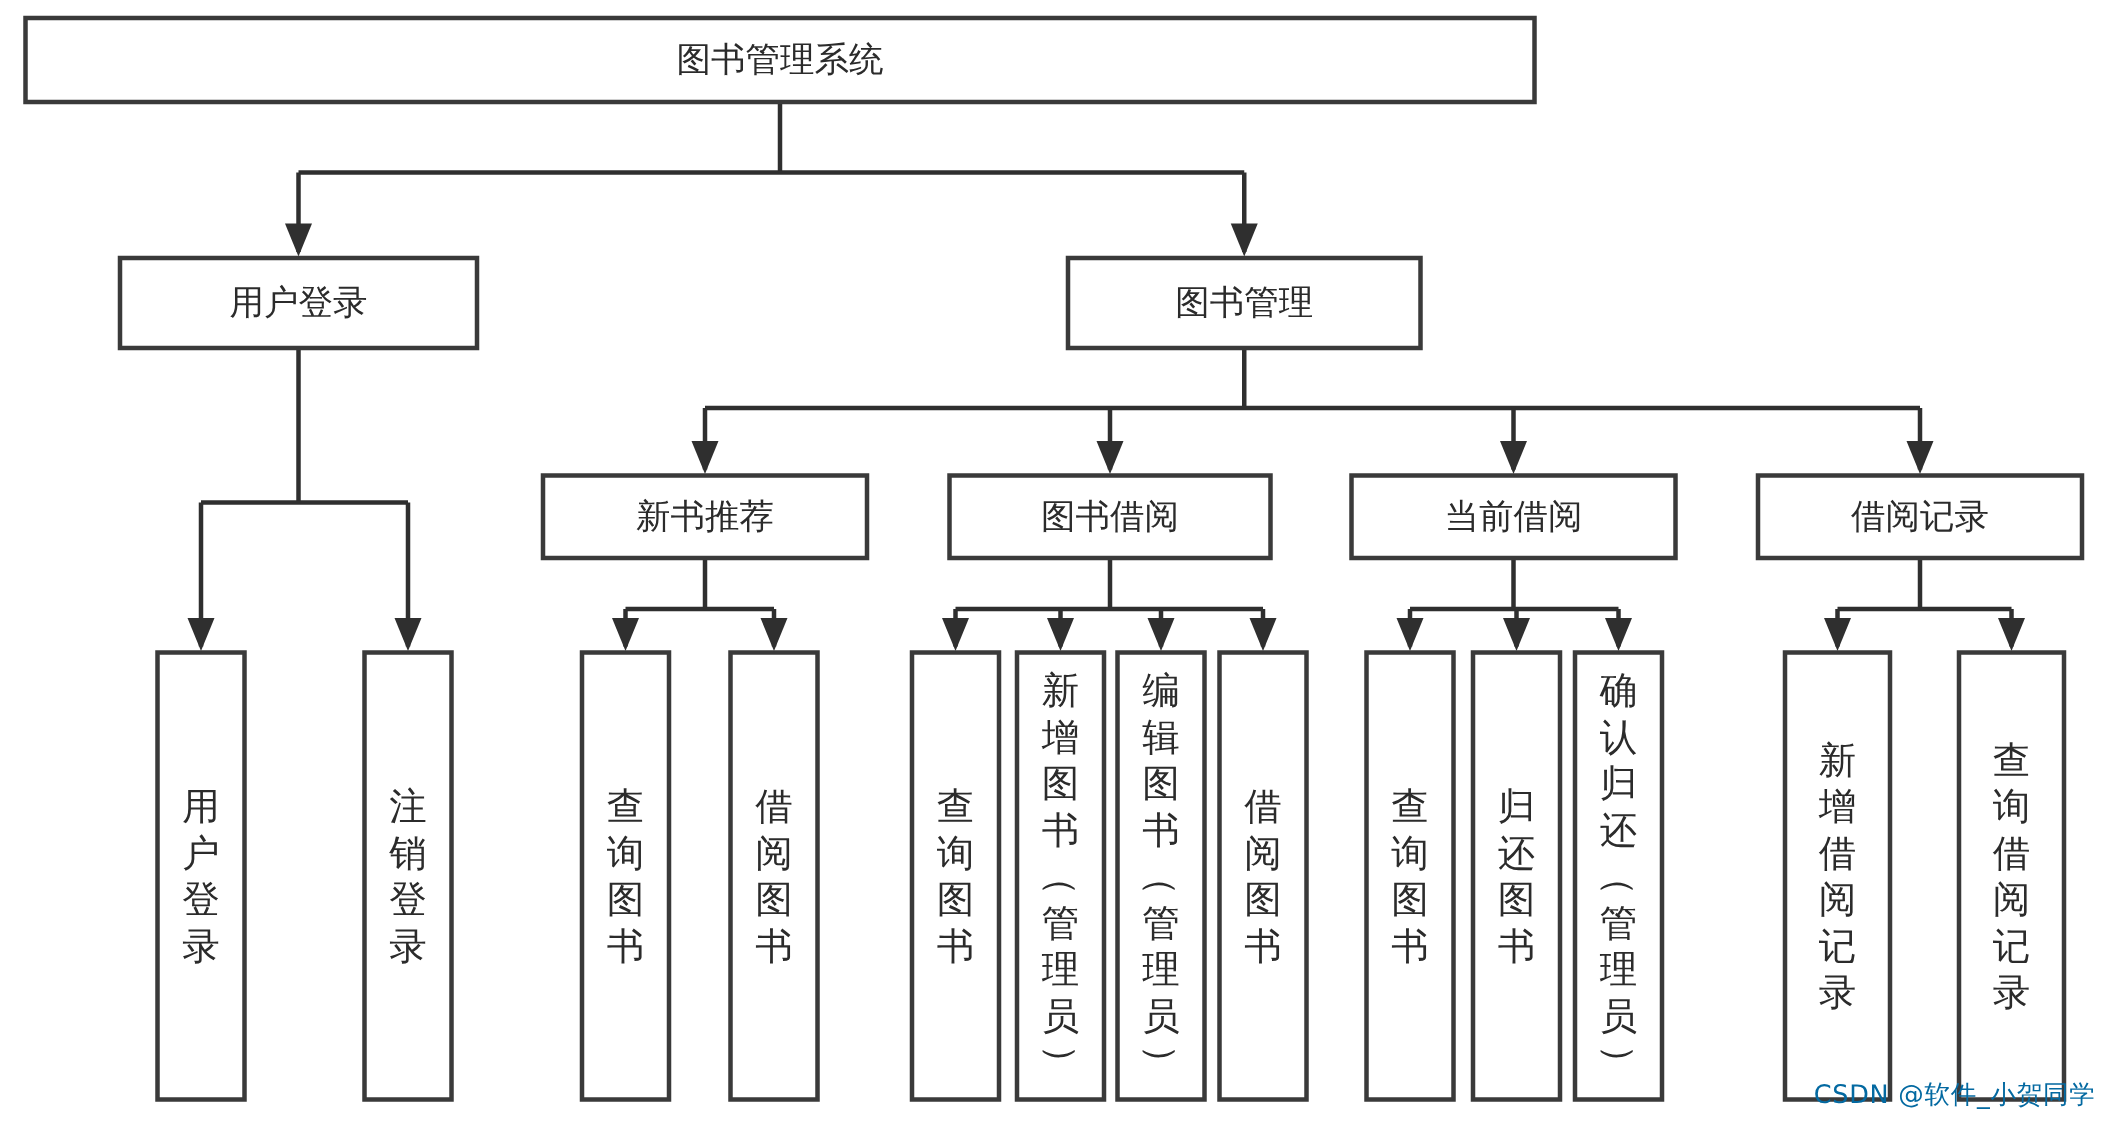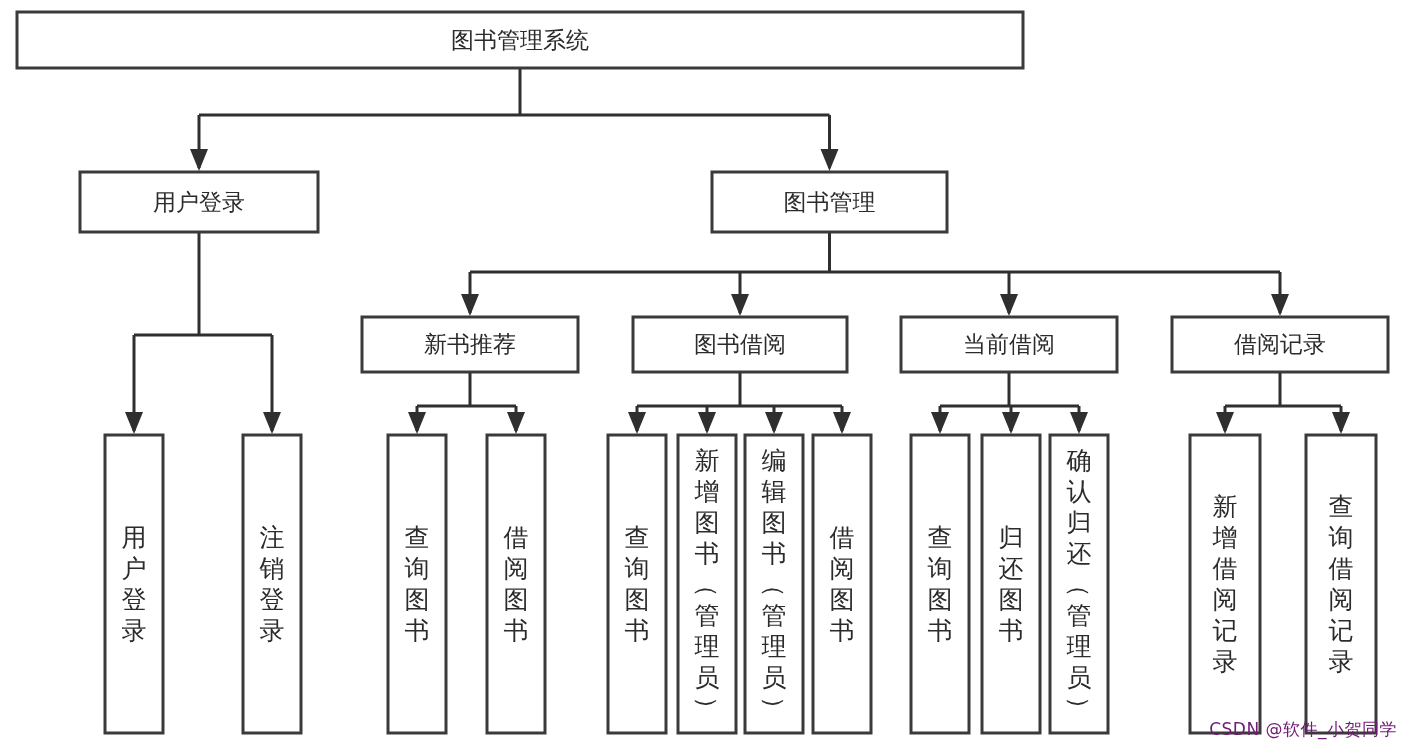--- a/index.html
+++ b/index.html
@@ -57,21 +57,21 @@
   .arrow-head {
     fill: #2f2f2f;
     stroke: none;
   }
   .watermark {
     position: absolute;
     right: 8px;
     bottom: 6px;
     font-family: "DejaVu Sans", "Liberation Sans", sans-serif;
     font-size: 17px;
-    color: #701a75;
+    color: #0369a1;
     letter-spacing: 0.5px;
     user-select: none;
     white-space: nowrap;
   }
 </style>
 </head>
 <body>
 
 <div id="diagram-root">
   <svg class="flow" viewBox="0 0 1405 747" xmlns="http://www.w3.org/2000/svg">

